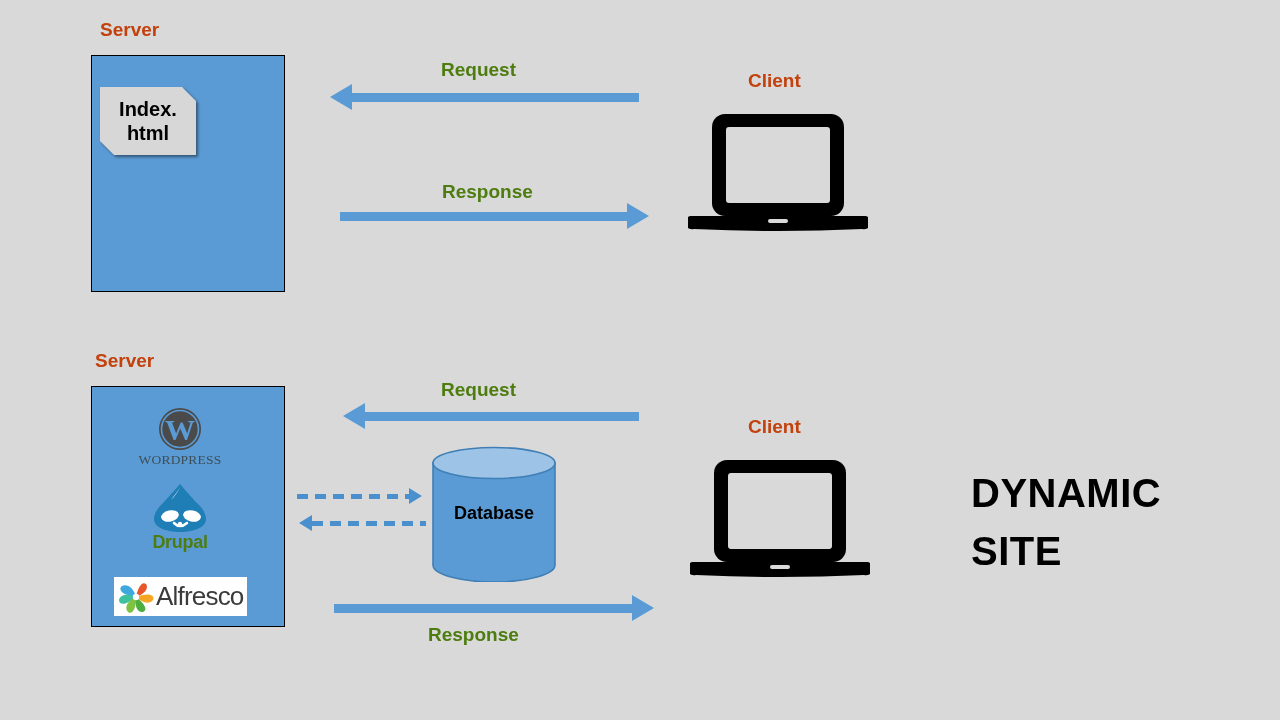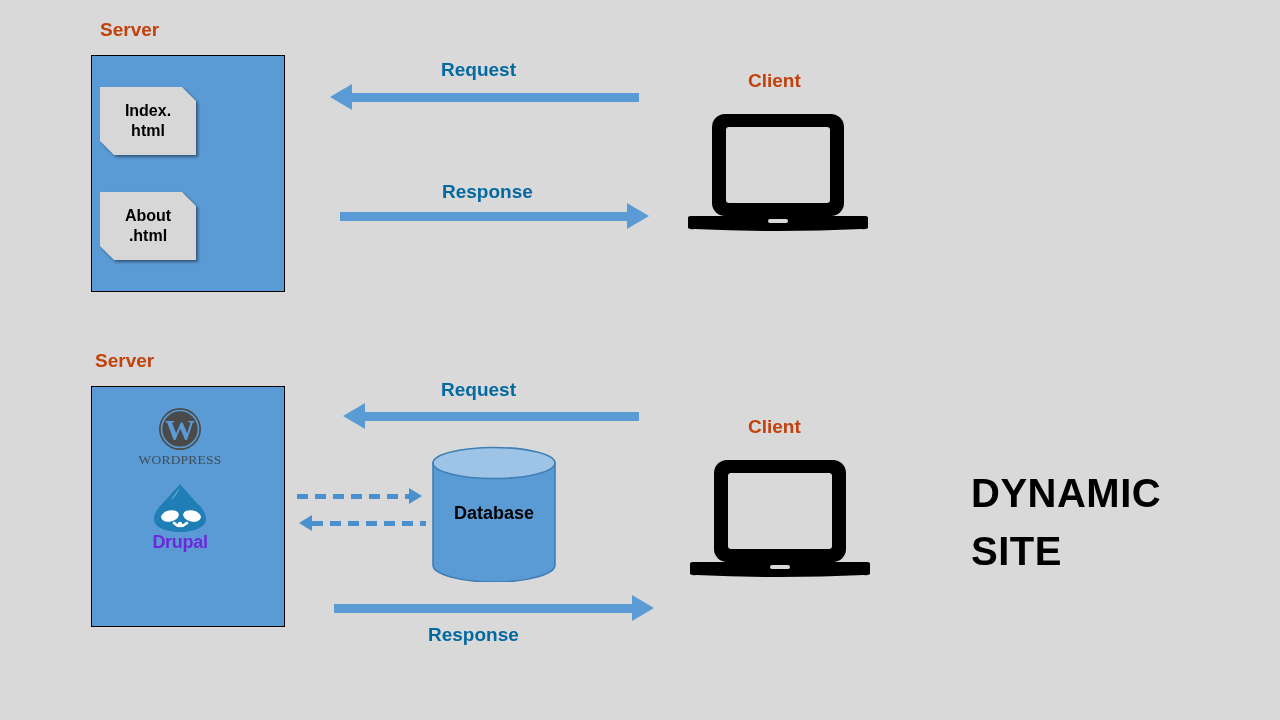--- a/index.html
+++ b/index.html
@@ -50,21 +50,21 @@
 
   
   .file-card {
     background: #d7d7d7;
     box-sizing: border-box;
     display: flex;
     flex-direction: column;
     align-items: center;
     justify-content: center;
     font-weight: bold;
-    font-size: 16px;
+    font-size: 20px;
     color: #000000;
     line-height: 1.22;
     -webkit-clip-path: polygon(0 0, calc(100% - 14px) 0, 100% 14px, 100% 100%, 14px 100%, 0 calc(100% - 14px));
     clip-path: polygon(0 0, calc(100% - 14px) 0, 100% 14px, 100% 100%, 14px 100%, 0 calc(100% - 14px));
   }
   .file-card-wrap {
     position: absolute;
     filter: drop-shadow(2.5px 2.5px 1.5px rgba(0,0,0,0.45));
   }
   .file-card .line { display: block; }
@@ -85,21 +85,21 @@
   }
   .arrow-head.right {
     border-top: 13px solid transparent;
     border-bottom: 13px solid transparent;
     border-left: 22px solid #5b9bd5;
   }
   .arrow-label {
     position: absolute;
     font-weight: bold;
     font-size: 19px;
-    color: #0369a1;
+    color: #4d7c0f;
     white-space: nowrap;
   }
 
   
   .dash-line {
     position: absolute;
     height: 5px;
     background: repeating-linear-gradient(to right,
       #4a90cf 0px, #4a90cf 11px, rgba(0,0,0,0) 11px, rgba(0,0,0,0) 18px);
   }
@@ -143,21 +143,21 @@
     color: #3d4f57;
     letter-spacing: 0.2px;
   }
   .drupal-word {
     position: absolute;
     text-align: center;
     left: 0; right: 0;
     font-family: "Liberation Sans", sans-serif;
     font-weight: bold;
     font-size: 18px;
-    color: #6d28d9;
+    color: #4d7c0f;
     letter-spacing: -0.3px;
   }
   .alfresco-box {
     position: absolute;
     background: #ffffff;
   }
   .alfresco-word {
     position: absolute;
     font-family: "Liberation Sans", sans-serif;
     font-size: 26px;
@@ -174,26 +174,20 @@
 
   <div class="abs server-box" style="left:91px; top:55px; width:194px; height:237px;"></div>
 
   <div class="file-card-wrap" style="left:100px; top:87px;">
     <div class="file-card" style="width:96px; height:68px;">
       <span class="line">Index.</span>
       <span class="line">html</span>
     </div>
   </div>
 
-  <div class="file-card-wrap" style="left:100px; top:192px;">
-    <div class="file-card" style="width:96px; height:68px;">
-      <span class="line">About</span>
-      <span class="line">.html</span>
-    </div>
-  </div>
 
   <div class="arrow-label" style="left:441px; top:59px;">Request</div>
   <div class="arrow-line" style="left:352px; top:93px; width:287px; height:9px;"></div>
   <div class="arrow-head left" style="left:330px; top:84px;"></div>
 
   <div class="arrow-label" style="left:442px; top:181px;">Response</div>
   <div class="arrow-line" style="left:340px; top:212px; width:287px; height:9px;"></div>
   <div class="arrow-head right" style="left:627px; top:203px;"></div>
 
   <div class="abs caption" style="left:748px; top:70px;">Client</div>
@@ -226,20 +220,34 @@
       <path d="M50 2 C50 2 38 16 32 22 C26 28 24 33 24 37 C24 45 35 50 50 50 C65 50 76 45 76 37 C76 33 74 28 68 22 C62 16 50 2 50 2 Z" fill="#1e7eb5"></path>
       <path d="M50 5 C48 9 44 14 41 18 C44 15 48 10 50 5 Z" fill="#ffffff" opacity="0.9"></path>
       <ellipse cx="40" cy="34" rx="9" ry="5.5" fill="#ffffff" transform="rotate(-12 40 34)"></ellipse>
       <ellipse cx="62" cy="34" rx="9" ry="5.5" fill="#ffffff" transform="rotate(12 62 34)"></ellipse>
       <path d="M44 41 Q50 47 57 41" stroke="#ffffff" stroke-width="2.6" fill="none" stroke-linecap="round"></path>
       <circle cx="50" cy="42" r="2.2" fill="#ffffff"></circle>
     </svg>
     <div class="drupal-word" style="top:50px;">Drupal</div>
   </div>
 
+  <div class="alfresco-box" style="left:114px; top:577px; width:133px; height:39px;">
+    <svg width="40" height="38" viewBox="0 0 40 38" style="position:absolute; left:2px; top:1px;">
+      <g transform="translate(20,19)">
+        <path d="M0 0 C-2 -9 -9 -14 -14 -11 C-18 -8 -15 -2 0 0 Z" fill="#3fa9dd"></path>
+        <path d="M0 0 C-9 -4 -16 -2 -17 3 C-17 8 -11 9 0 0 Z" fill="#3fc1a0"></path>
+        <path d="M0 0 C-9 4 -12 11 -8 15 C-4 18 0 13 0 0 Z" fill="#7fc241"></path>
+        <path d="M0 0 C-2 10 2 16 7 15 C12 13 9 7 0 0 Z" fill="#4cae3f"></path>
+        <path d="M0 0 C7 7 14 7 17 3 C19 -2 13 -5 0 0 Z" fill="#f5a623"></path>
+        <path d="M0 0 C9 -3 13 -9 10 -13 C6 -16 2 -10 0 0 Z" fill="#e8572a"></path>
+        <circle cx="0" cy="0" r="3.2" fill="#ffffff"></circle>
+      </g>
+    </svg>
+    <div class="alfresco-word" style="left:42px; top:4px;">Alfresco</div>
+  </div>
 
   <div class="arrow-label" style="left:441px; top:379px;">Request</div>
   <div class="arrow-line" style="left:365px; top:412px; width:274px; height:9px;"></div>
   <div class="arrow-head left" style="left:343px; top:403px;"></div>
 
   <div class="dash-line" style="left:297px; top:494px; width:114px;"></div>
   <div class="dash-head right" style="left:409px; top:488px;"></div>
 
   <div class="dash-line" style="left:312px; top:521px; width:114px;"></div>
   <div class="dash-head left" style="left:299px; top:515px;"></div>

